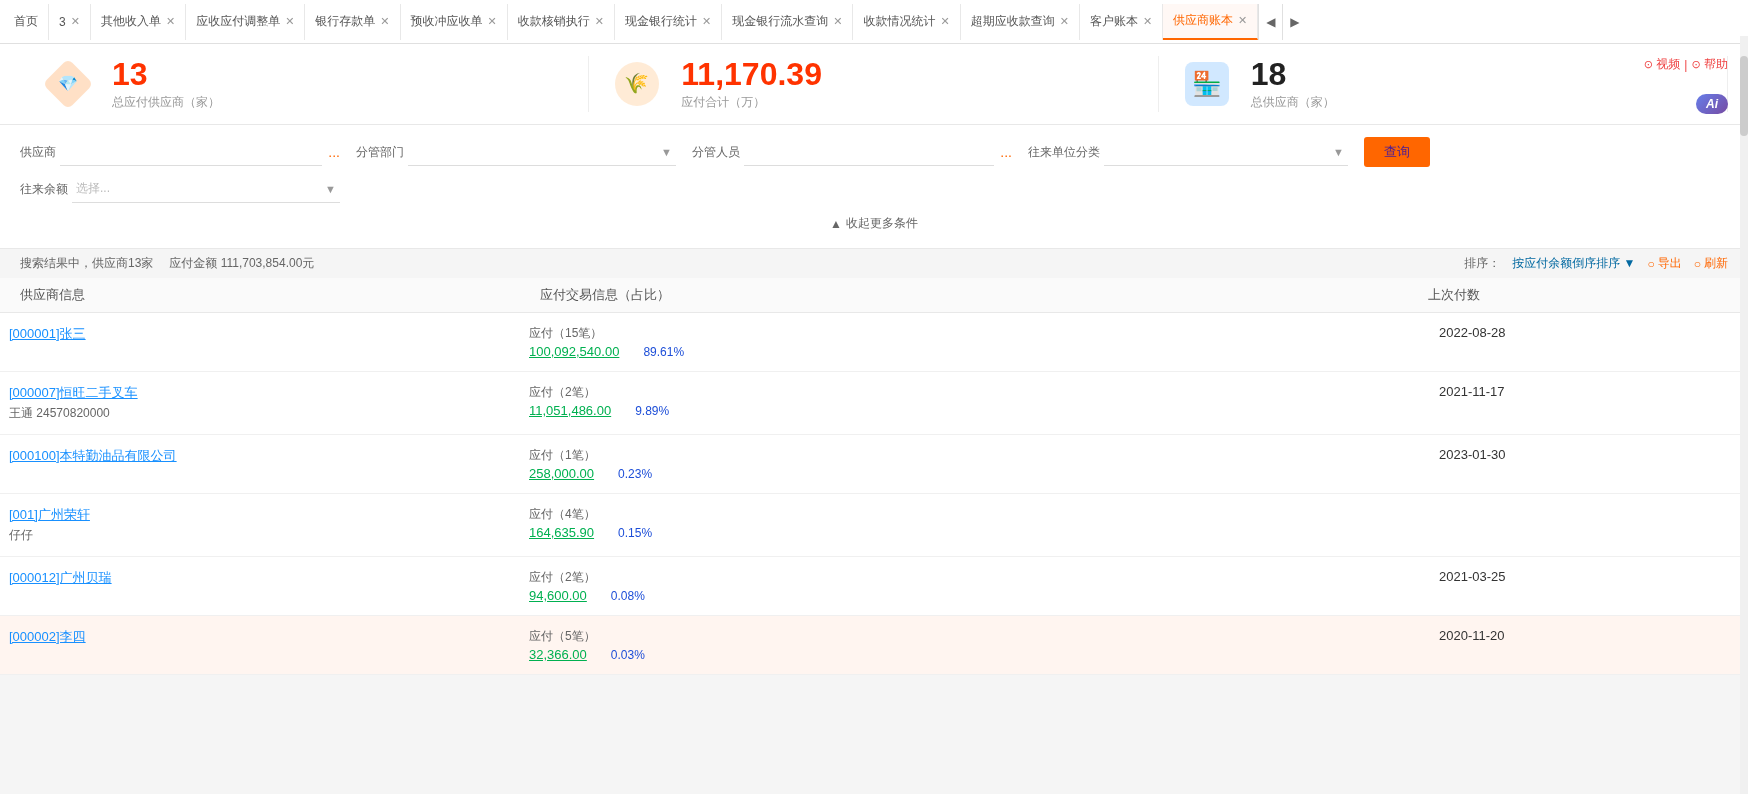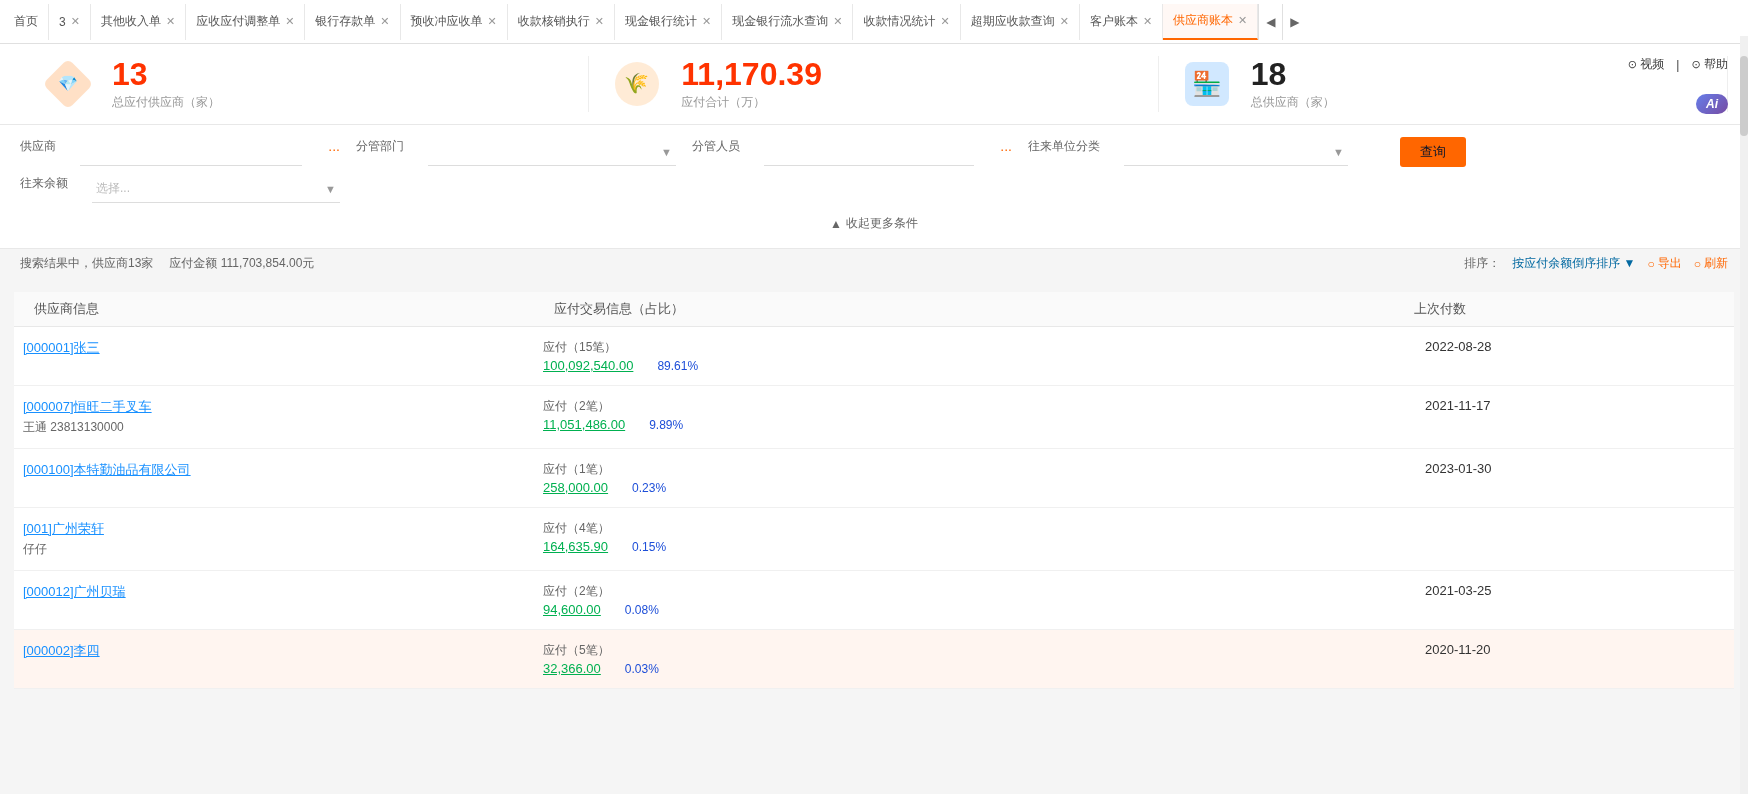--- a/index.html
+++ b/index.html
@@ -67,23 +67,23 @@
       font-size: 12px;
       color: #999;
       margin-top: 4px;
     }
     .header-links {
       position: absolute;
       right: 20px;
       top: 12px;
       display: flex;
       align-items: center;
-      gap: 12px;
-      font-size: 12px;
-      color: #404040;
+      gap: 4px;
+      font-size: 12px;
+      color: #ef4444;
     }
     .header-links span { cursor: pointer; }
     .ai-badge {
       position: absolute;
       right: 20px;
       bottom: 12px;
       background: linear-gradient(135deg, #667eea 0%, #764ba2 100%);
       color: white;
       padding: 3px 10px;
       border-radius: 12px;
@@ -101,21 +101,22 @@
     }
     .filter-row {
       display: flex;
       align-items: center;
       gap: 16px;
       margin-bottom: 8px;
     }
     .filter-row:last-child { margin-bottom: 0; }
     .filter-item {
       display: flex;
-      gap: 24px;
+      align-items: center;
+      gap: 4px;
       flex: 1;
     }
     .filter-label {
       color: #666;
       font-size: 12px;
       white-space: nowrap;
       flex-shrink: 0;
     }
     .filter-input {
       flex: 1;
@@ -142,29 +143,28 @@
       display: flex;
       align-items: center;
       justify-content: space-between;
       position: relative;
     }
     .filter-dots { color: #ff6600; font-size: 14px; cursor: pointer; margin-left: 2px; }
     .filter-chevron { color: #999; font-size: 11px; cursor: pointer; margin-left: 2px; }
     
     .query-btn {
       background: #ff6600;
-      color: #0f172a;
+      color: #4c1d95;
       border: none;
       padding: 6px 20px;
       border-radius: 3px;
       cursor: pointer;
       font-size: 13px;
       white-space: nowrap;
       flex-shrink: 0;
-      margin-left: 36px;
     }
 
     .collapse-bar {
       text-align: center;
       padding: 4px 0;
       color: #666;
       font-size: 12px;
       cursor: pointer;
       display: flex;
       align-items: center;
@@ -185,21 +185,21 @@
     .result-bar .result-info { display: flex; gap: 16px; }
     .result-bar .result-actions { display: flex; align-items: center; gap: 12px; }
     .result-actions .sort-value { color: #0369a1; cursor: pointer; }
     .result-actions .action-btn {
       display: flex; align-items: center; gap: 3px; cursor: pointer; color: #ff6600;
     }
 
     
     .table-container {
       background: #fff;
-      margin: 14px;
+      margin: 0;
     }
     .table-header {
       display: grid;
       grid-template-columns: 520px 1fr 300px;
       padding: 8px 20px;
       background: #fafafa;
       border-bottom: 1px solid #e8e8e8;
       font-size: 13px;
       color: #555;
       font-weight: 500;
@@ -455,21 +455,21 @@
       </div>
     </div>
     <div>
       <span class="last-pay">2022-08-28</span>
     </div>
   </div>
 
   <div class="table-row">
     <div>
       <div class="supplier-link">[000007]恒旺二手叉车</div>
-      <div class="supplier-sub">王通  23813130000</div>
+      <div class="supplier-sub">王通  24570820000</div>
     </div>
     <div>
       <div class="tx-label">应付（2笔）</div>
       <div class="tx-row">
         <span class="tx-amount">11,051,486.00</span>
         <span class="tx-percent">9.89%</span>
       </div>
     </div>
     <div>
       <span class="last-pay">2021-11-17</span>

